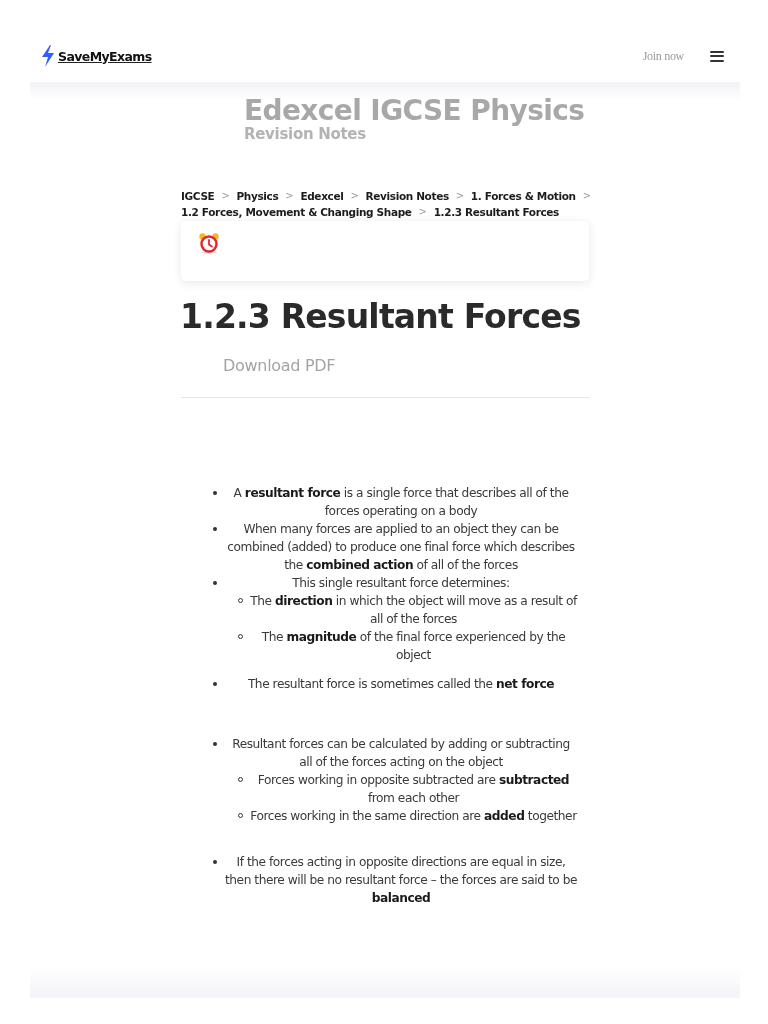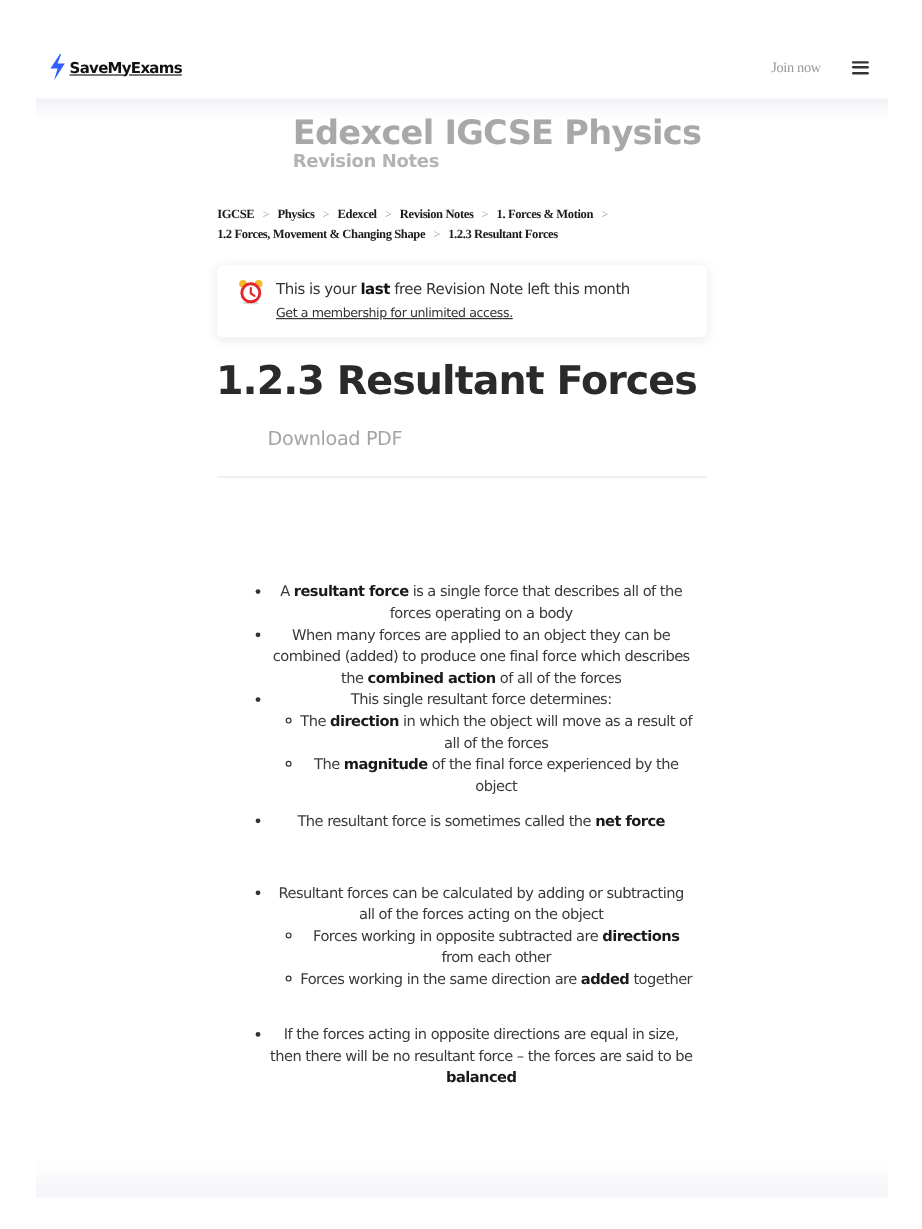--- a/index.html
+++ b/index.html
@@ -33,22 +33,22 @@
       position: absolute; top: 94px; left: 244px; font-size: 28px; font-weight: bold;
       color: #a8a8a8; letter-spacing: -0.6px;
     }
     .course-sub {
       position: absolute; top: 125px; left: 244px; font-size: 15px; font-weight: bold;
       color: #b3b3b3; letter-spacing: -0.3px;
     }
 
     
     .breadcrumb {
-      position: absolute; top: 172px; left: 181px; width: 410px;
-      font-size: 10.5px; font-weight: bold; color: #1c1c1c; line-height: 16px; letter-spacing: -0.35px; font-family: Liberation Serif, serif;
+      position: absolute; top: 188px; left: 181px; width: 410px;
+      font-size: 10.5px; font-weight: bold; color: #1c1c1c; line-height: 16px; letter-spacing: -0.35px;
     }
     .bc-row { display: flex; align-items: center; white-space: nowrap; }
     .bc-sep { color: #9a9a9a; font-weight: normal; margin: 0 7px; font-size: 10px; }
 
     
     .notice {
       position: absolute; top: 221px; left: 181px; width: 408px; height: 60px;
       background: #fff; border-radius: 5px;
       box-shadow: 0 2px 10px rgba(30,30,60,0.10);
       display: flex; padding: 11px 0 0 17px; gap: 10px;
@@ -146,24 +146,20 @@
   </nav>
 
   <div class="notice">
     <svg class="alarm-icon" viewBox="0 0 22 22">
       <ellipse cx="11" cy="20.5" rx="7" ry="1.2" fill="#d9d9d9"></ellipse>
       <circle cx="4.5" cy="4.5" r="3.2" fill="#f5b728"></circle>
       <circle cx="17.5" cy="4.5" r="3.2" fill="#f5b728"></circle>
       <circle cx="11" cy="12" r="7.5" fill="#fff" stroke="#e3262b" stroke-width="2.4"></circle>
       <path d="M11 8 V12.5 L14 14.5" stroke="#e3262b" stroke-width="1.8" fill="none" stroke-linecap="round"></path>
     </svg>
-    <div>
-      <div class="notice-line"><span>This is your </span><b>last</b><span> free Revision Note left this month</span></div>
-      <a class="notice-link">Get a membership for unlimited access.</a>
-    </div>
   </div>
 
   <h1 class="page-title">1.2.3 Resultant Forces</h1>
   <div class="download-pdf">Download PDF</div>
   <div class="divider"></div>
 
 
   <div class="content block1">
     <ul>
       <li><span>A </span><b>resultant force</b><span> is a single force that describes all of the forces operating on a body</span></li>
@@ -180,21 +176,21 @@
   <div class="content block2">
     <ul>
       <li><span>The resultant force is sometimes called the </span><b>net force</b></li>
     </ul>
   </div>
 
   <div class="content block3">
     <ul>
       <li><span>Resultant forces can be calculated by adding or subtracting all of the forces acting on the object</span>
         <ul>
-          <li><span>Forces working in opposite subtracted are </span><b>directions</b><span> from each other</span></li>
+          <li><span>Forces working in opposite subtracted are </span><b>subtracted</b><span> from each other</span></li>
           <li><span>Forces working in the same direction are </span><b>added</b><span> together</span></li>
         </ul>
       </li>
     </ul>
   </div>
 
   <div class="content block4">
     <ul>
       <li><span>If the forces acting in opposite directions are equal in size, then there will be no resultant force – the forces are said to be </span><b>balanced</b></li>
     </ul>

